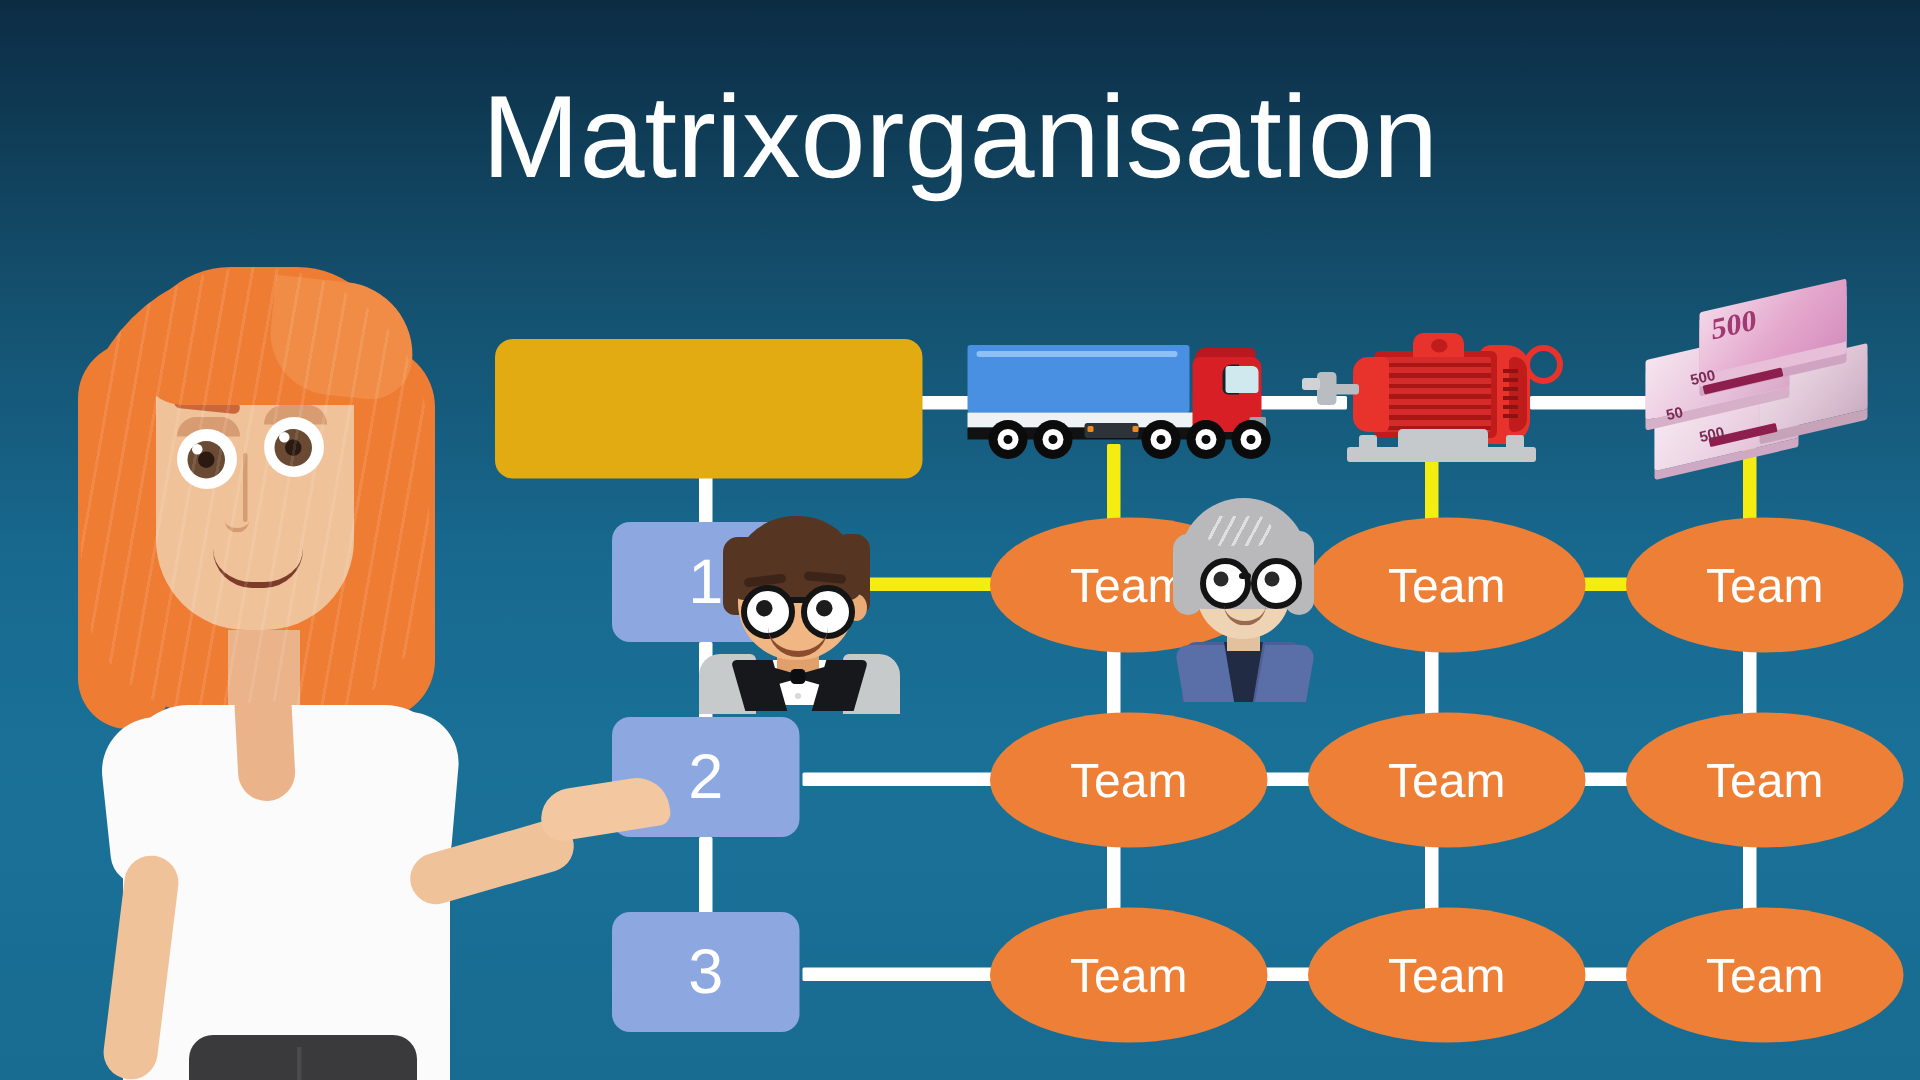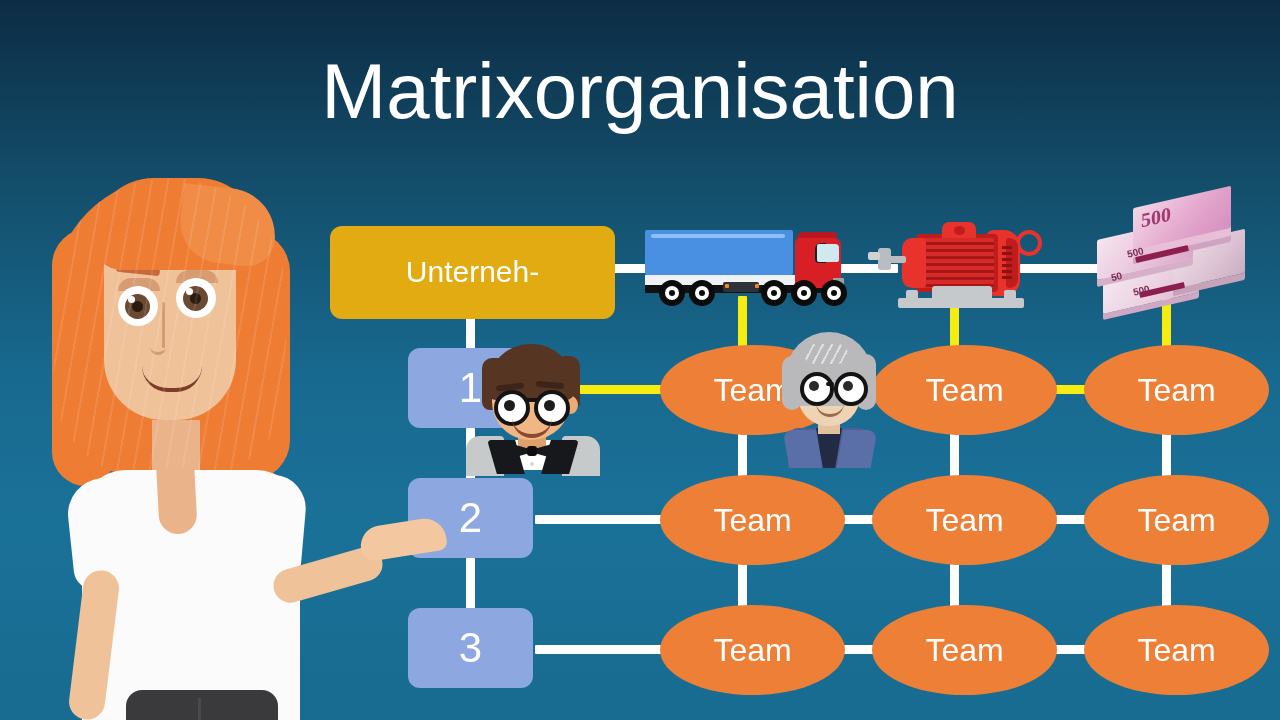--- a/index.html
+++ b/index.html
@@ -252,21 +252,20 @@
   <div class="vline" style="left:738px;top:425px;height:56px;"></div>
   <div class="vline" style="left:950px;top:425px;height:56px;"></div>
   <div class="vline" style="left:1162px;top:425px;height:56px;"></div>
 
   <div class="vline" style="left:738px;top:556px;height:56px;"></div>
   <div class="vline" style="left:950px;top:556px;height:56px;"></div>
   <div class="vline" style="left:1162px;top:556px;height:56px;"></div>
 
   <div class="leadbox">
     <div>
-      <span>Unterneh-</span>
     </div>
   </div>
 
   <div class="numbox" style="left:408px;top:348px;">
     <span>1</span>
   </div>
   <div class="numbox" style="left:408px;top:478px;">
     <span>2</span>
   </div>
   <div class="numbox" style="left:408px;top:608px;">

